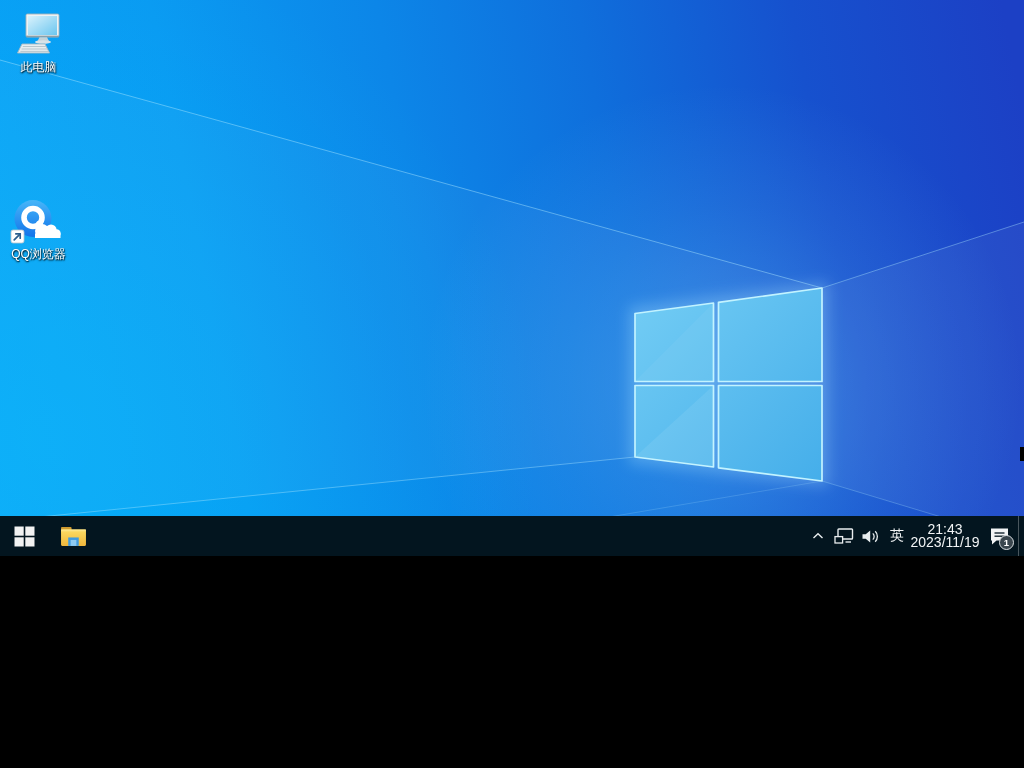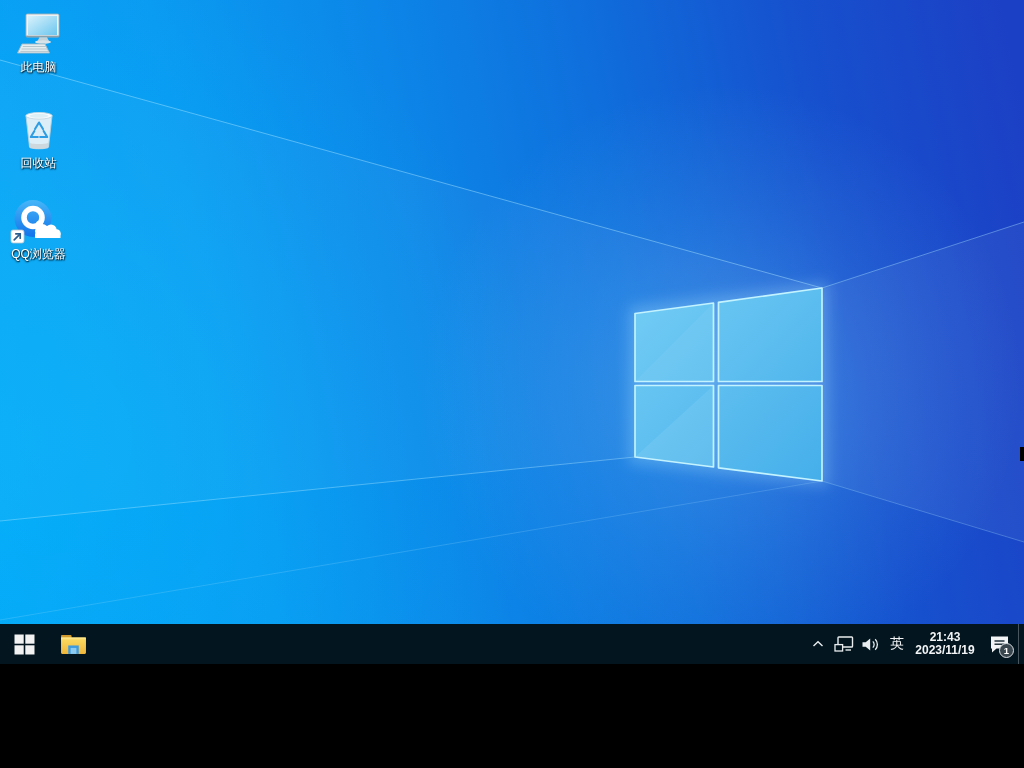--- a/index.html
+++ b/index.html
@@ -1,18 +1,18 @@
 <!DOCTYPE html>
 <html><head>
 <meta charset="utf-8">
 <style>
   html,body{margin:0;padding:0;background:#000;}
   *{box-sizing:border-box;}
   .screen{
-    position:relative;width:1024px;height:664px;overflow:hidden;
+    position:relative;width:1024px;height:556px;overflow:hidden;
     font-family:"Liberation Sans","DejaVu Sans",sans-serif;
     -webkit-font-smoothing:antialiased;
   }
   
   .wallpaper{position:absolute;top:0;left:0;width:1024px;height:728px;display:block;}
   
   .dicon{
     position:absolute;left:1px;width:75px;display:flex;flex-direction:column;
     align-items:center;gap:2px;cursor:default;padding-top:2px;
   }
@@ -34,21 +34,21 @@
   .tb-left{display:flex;align-items:stretch;}
   .tb-spacer{flex:1;}
   .tray{display:flex;align-items:stretch;}
   .traybtn{
     border:none;background:transparent;margin:0;padding:0;height:40px;
     display:flex;align-items:center;justify-content:center;cursor:default;color:#e9edef;
   }
   .w-chev{width:24px;}
   .w-ico{width:27px;}
   .lang{width:26px;font-size:14px;color:#f2f4f5;}
-  .clock{width:70px;flex-direction:column;line-height:13px;font-size:12px;color:#f2f4f5;font-weight:bold;}
+  .clock{width:70px;flex-direction:column;line-height:13px;font-size:14px;color:#f2f4f5;}
   .clock .t{width:100%;text-align:center;}
   .action{width:38px;position:relative;}
   .badge{
     position:absolute;right:4px;bottom:6px;width:15px;height:15px;border-radius:50%;
     background:#3a464e;border:1px solid #d9dee1;color:#fff;font-size:9.5px;
     display:flex;align-items:center;justify-content:center;font-weight:bold;
   }
   .showdesk{width:6px;height:40px;border-left:1px solid rgba(255,255,255,.28);}
   .cursor-artifact{position:absolute;right:0;top:447px;width:4px;height:14px;background:#000;}
 </style>
@@ -128,34 +128,20 @@
       <path d="M7 34 L30 34 L34.5 43 L2.5 43 Z" fill="#e6edf0" stroke="#a8bac2" stroke-width="0.9"></path>
       <g stroke="#b6c6cd" stroke-width="1">
         <path d="M7.8 36.5 H30.8"></path>
           <path d="M6.6 39 H32"></path>
           <path d="M5.4 41.4 H33.2"></path>
       </g>
     </svg>
     <span class="dlabel">此电脑</span>
   </div>
 
-  <div class="dicon" style="top:104px">
-    <svg class="art" width="48" height="48" viewBox="0 0 48 48">
-      <path d="M11 10 L37 10 L33.5 41 C33.5 43.4 14.5 43.4 14.5 41 Z" fill="#e3f1f8" stroke="#b9d2de" stroke-width="0.9" opacity="0.97"></path>
-      <path d="M14.5 41 C14.5 43.4 33.5 43.4 33.5 41 L33.1 36.5 C33.1 38.6 14.9 38.6 14.9 36.5 Z" fill="#ccd8dd"></path>
-      <ellipse cx="24" cy="9.8" rx="13.2" ry="3.3" fill="#f8fcfe" stroke="#c2d8e2" stroke-width="0.9"></ellipse>
-      <ellipse cx="24" cy="9.8" rx="9.6" ry="2" fill="#dceef6"></ellipse>
-      <g fill="none" stroke="#2f9de3" stroke-width="2.1" stroke-linecap="round" stroke-linejoin="round">
-        <path d="M20 23 l4 -6.5 l4 6.5"></path>
-        <path d="M28.6 25 l3.6 6 h-7"></path>
-        <path d="M19.4 25 l-3.6 6 h7"></path>
-      </g>
-    </svg>
-    <span class="dlabel">回收站</span>
-  </div>
 
   <div class="dicon" style="top:195px">
     <svg class="art" width="58" height="48" viewBox="0 0 58 48">
       <defs>
         <linearGradient id="qqg" x1="0" y1="0" x2="0" y2="1">
           <stop offset="0" stop-color="#47b6f8"></stop>
             <stop offset="1" stop-color="#1173ea"></stop>
         </linearGradient>
       </defs>
       <circle cx="23" cy="21.5" r="18.5" fill="url(#qqg)"></circle>

